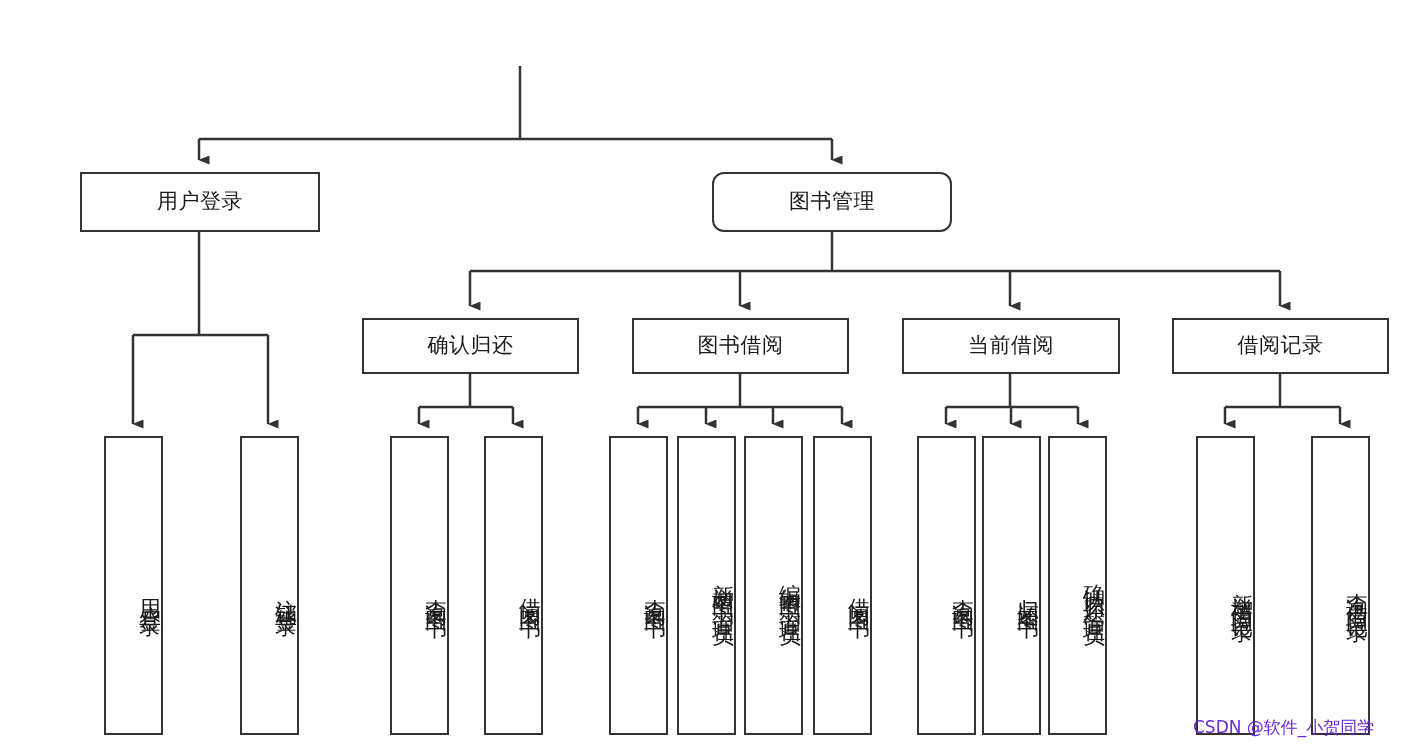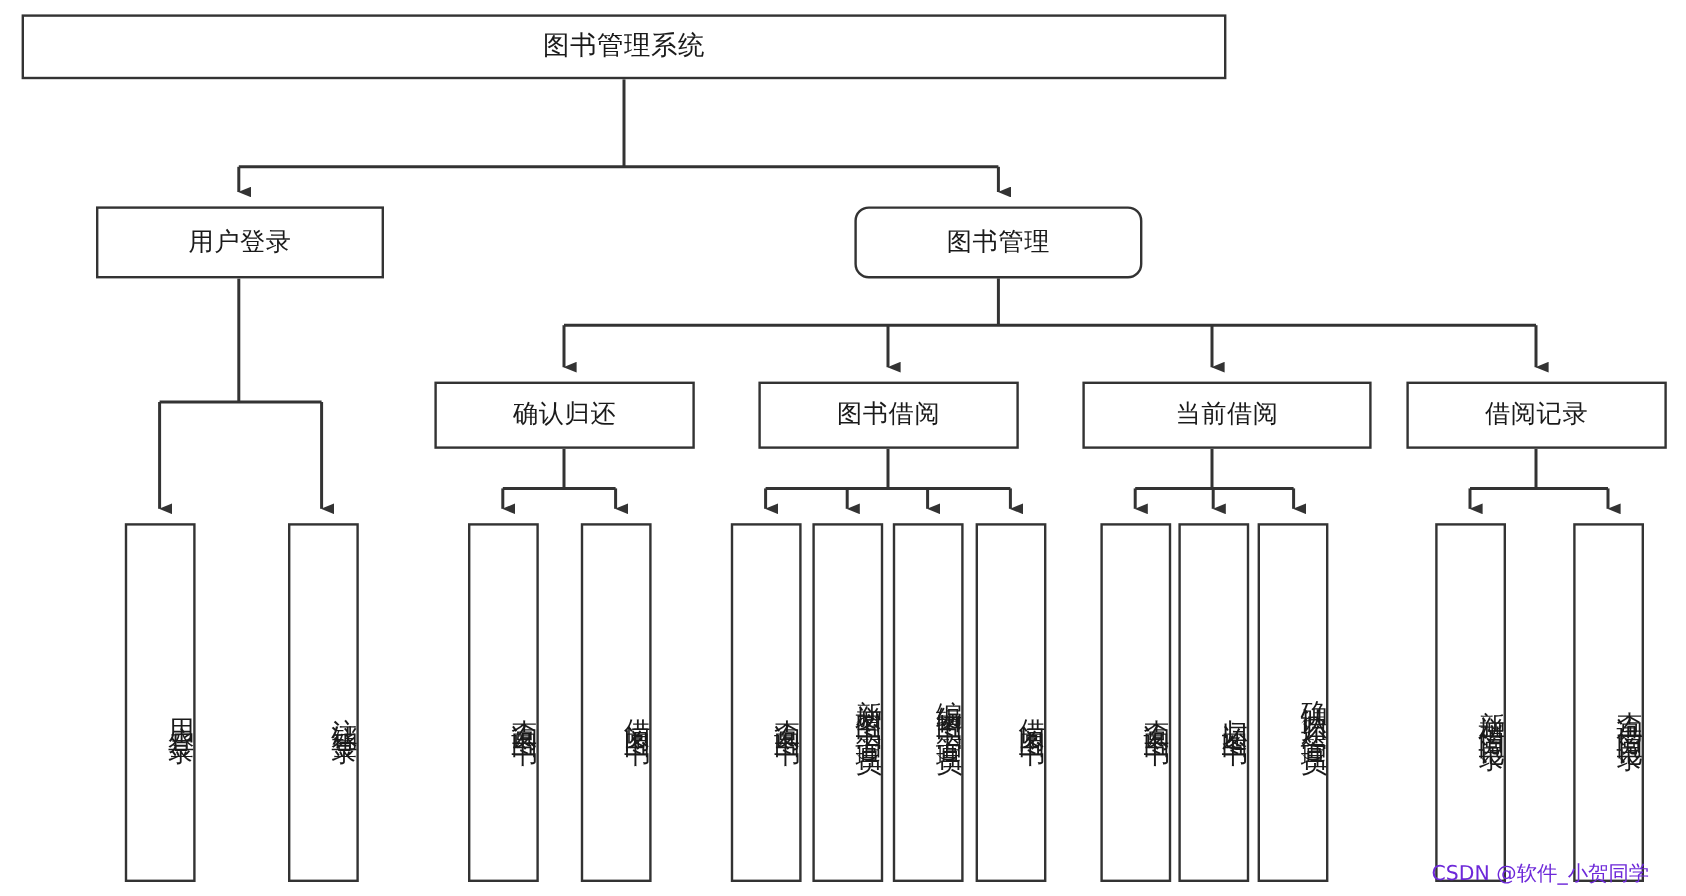--- a/index.html
+++ b/index.html
@@ -118,38 +118,35 @@
       <path d="M1011,407 L1011,424" marker-end="url(#arrow)"></path>
       <path d="M1078,407 L1078,424" marker-end="url(#arrow)"></path>
 
       <path d="M1280,374 L1280,407"></path>
       <path d="M1225,407 L1340,407"></path>
       <path d="M1225,407 L1225,424" marker-end="url(#arrow)"></path>
       <path d="M1340,407 L1340,424" marker-end="url(#arrow)"></path>
     </g>
   </svg>
 
-  <div class="node horiz root" style="left:18px; top:12px; width:1004px; height:54px;">
-    <span>图书管理系统</span>
-  </div>
 
   <div class="node horiz" style="left:80px; top:172px; width:240px; height:60px;">
     <span>用户登录</span>
   </div>
   <div class="node horiz" style="left:712px; top:172px; width:240px; height:60px;border-radius:12px;">
     <span>图书管理</span>
   </div>
 
   <div class="node horiz" style="left:362px; top:318px; width:217px; height:56px;">
     <span>确认归还</span>
   </div>
   <div class="node horiz" style="left:632px; top:318px; width:217px; height:56px;justify-content:center;">
     <span>图书借阅</span>
   </div>
-  <div class="node horiz" style="left:902px; top:318px; width:241px; height:56px;">
+  <div class="node horiz" style="left:902px; top:318px; width:218px; height:56px;">
     <span>当前借阅</span>
   </div>
   <div class="node horiz" style="left:1172px; top:318px; width:217px; height:56px;">
     <span>借阅记录</span>
   </div>
 
   <div class="node vert" style="left:104px; top:436px; width:59px; height:299px;">
     <span class="vtext">用户登录</span>
   </div>
   <div class="node vert" style="left:240px; top:436px; width:59px; height:299px;">

